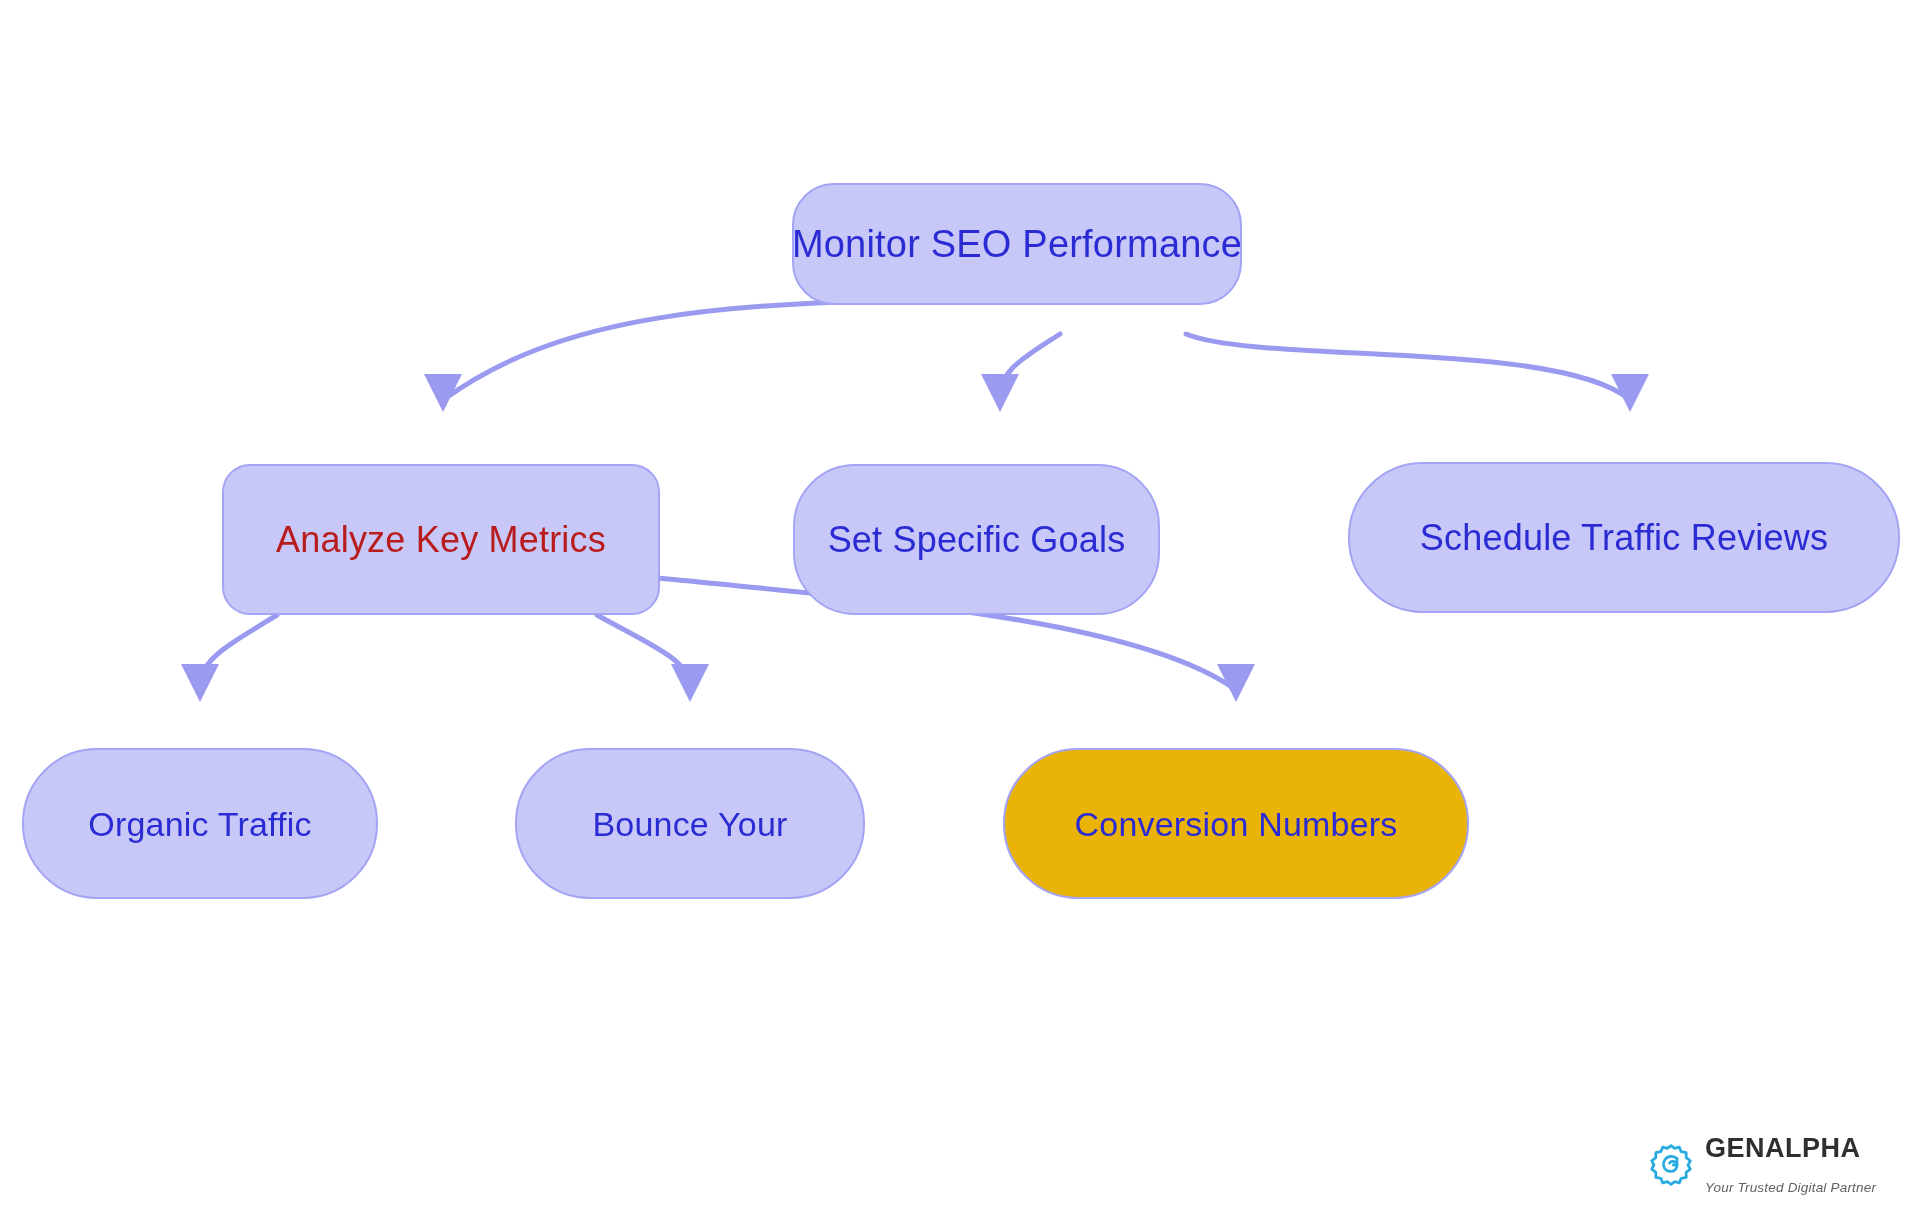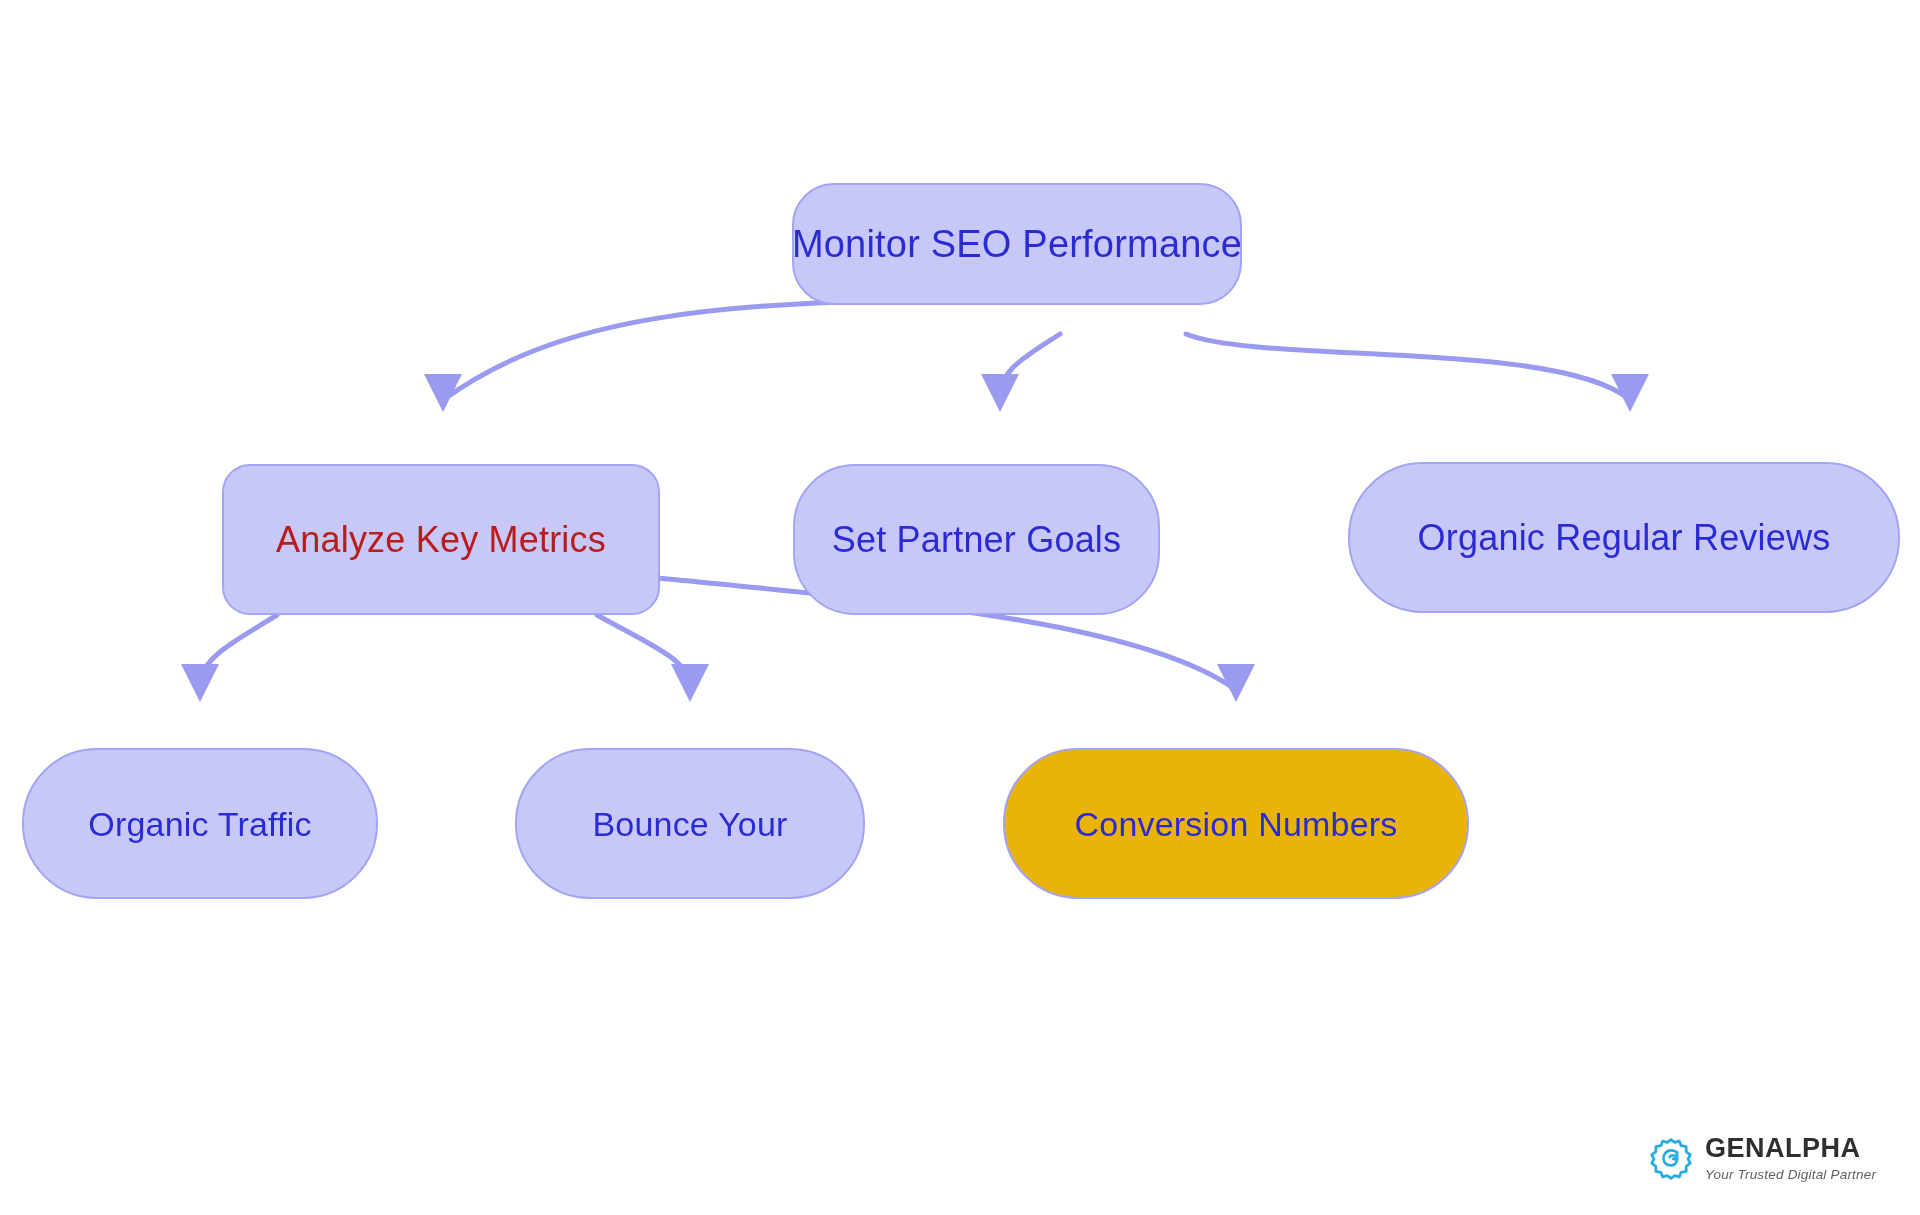--- a/index.html
+++ b/index.html
@@ -67,21 +67,21 @@
     color: #2f2f2f;
     line-height: 1.05;
   }
   #brand-logo .brand-tagline {
     font-family: "Liberation Sans", sans-serif;
     font-style: italic;
     font-size: 13.5px;
     letter-spacing: 0.2px;
     color: #5f5f5f;
     line-height: 1.2;
-    margin-top: 5px;
+    margin-top: 18px;
   }
 </style>
 </head>
 <body style="background: rgb(255, 255, 255);">
 
 <div id="canvas">
 
   <svg class="flow-svg" viewBox="0 0 1920 1215" xmlns="http://www.w3.org/2000/svg">
     <g id="edges-group">
         <path d="M 980 300 C 720 300 560 315 443 400" fill="none" stroke="#9a9bf0" stroke-width="5" stroke-linecap="round"></path>
@@ -100,24 +100,24 @@
   </svg>
 
   <div id="nodes-layer">
       <div class="node" style="left: 792px; top: 183px; width: 450px; height: 122px; border-radius: 42px; background: rgb(199, 200, 248); border-color: rgb(163, 164, 243); color: rgb(43, 43, 212); font-size: 38px;">
         <span class="node-label">Monitor SEO Performance</span>
       </div>
       <div class="node" style="left: 222px; top: 464px; width: 438px; height: 151px; border-radius: 28px; background: rgb(199, 200, 248); border-color: rgb(163, 164, 243); color: #b91c1c; font-size: 36px;">
         <span class="node-label">Analyze Key Metrics</span>
       </div>
       <div class="node" style="left: 793px; top: 464px; width: 367px; height: 151px; border-radius: 62px; background: rgb(199, 200, 248); border-color: rgb(163, 164, 243); color: rgb(43, 43, 212); font-size: 36px;">
-        <span class="node-label">Set Partner Goals</span>
+        <span class="node-label">Set Specific Goals</span>
       </div>
       <div class="node" style="left: 1348px; top: 462px; width: 552px; height: 151px; border-radius: 75px; background: rgb(199, 200, 248); border-color: rgb(163, 164, 243); color: rgb(43, 43, 212); font-size: 36px;">
-        <span class="node-label">Organic Regular Reviews</span>
+        <span class="node-label">Schedule Traffic Reviews</span>
       </div>
       <div class="node" style="left: 22px; top: 748px; width: 356px; height: 151px; border-radius: 75px; background: rgb(199, 200, 248); border-color: rgb(163, 164, 243); color: rgb(43, 43, 212); font-size: 34px;">
         <span class="node-label">Organic Traffic</span>
       </div>
       <div class="node" style="left: 515px; top: 748px; width: 350px; height: 151px; border-radius: 75px; background: rgb(199, 200, 248); border-color: rgb(163, 164, 243); color: rgb(43, 43, 212); font-size: 34px;">
         <span class="node-label">Bounce Your</span>
       </div>
       <div class="node" style="left: 1003px; top: 748px; width: 466px; height: 151px; border-radius: 75px; background: #eab308; border-color: rgb(163, 164, 243); color: rgb(43, 43, 212); font-size: 34px;">
         <span class="node-label">Conversion Numbers</span>
       </div>

